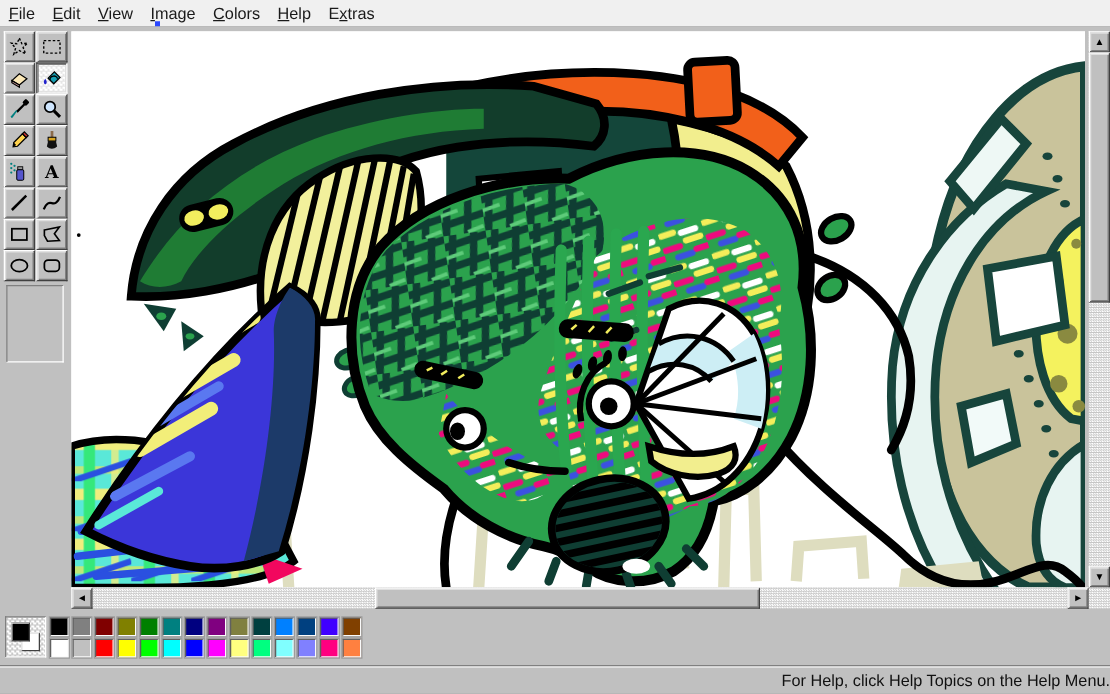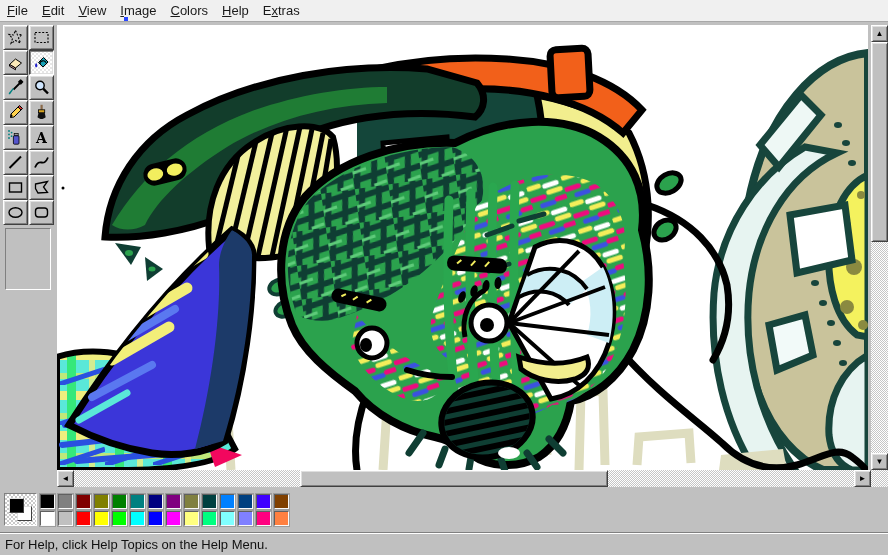--- a/index.html
+++ b/index.html
@@ -51,21 +51,21 @@
   .cur-fg{left:4px;top:4px;z-index:2;}
   .cur-bg{left:12px;top:12px;z-index:1;}
   .palette-rows{position:absolute;left:40px;top:6px;}
   .palette-row{display:flex;height:16px;margin-bottom:1px;}
   .swatch{width:13px;height:13px;margin-right:3px;border:1px solid;
         border-color:#606060 #fafafa #fafafa #606060;box-sizing:content-box;
         outline:1px solid #9c9c9c;outline-offset:0;}
   
   .statusbar{position:absolute;left:0;top:532px;width:888px;height:23px;background:#c0c0c0;
         border-top:1px solid #808080;box-shadow:inset 0 1px 0 #fff;box-sizing:border-box;
-        display:flex;align-items:center;font-size:13px;color:#111;padding-left:5px;}
+        display:flex;align-items:center;font-size:13px;color:#111;padding-left:5px;justify-content:flex-end;}
 </style>
 </head>
 <body>
 
 <div class="app">
 
   <div class="menubar">
       <span class="menu-item"><u>F</u>ile</span>
       <span class="menu-item"><u>E</u>dit</span>
       <span class="menu-item"><u>V</u>iew</span>

